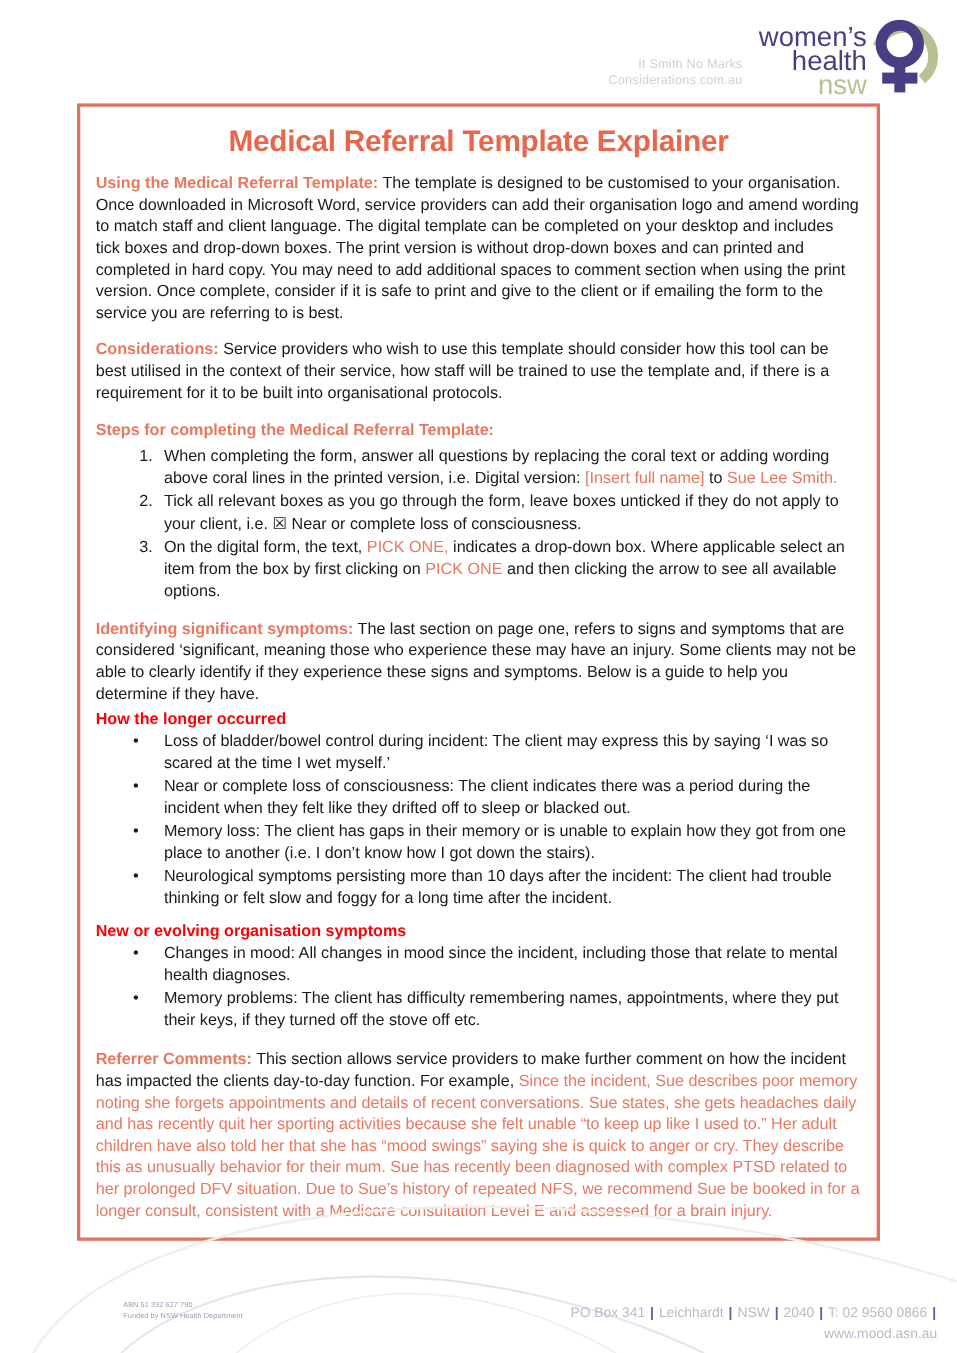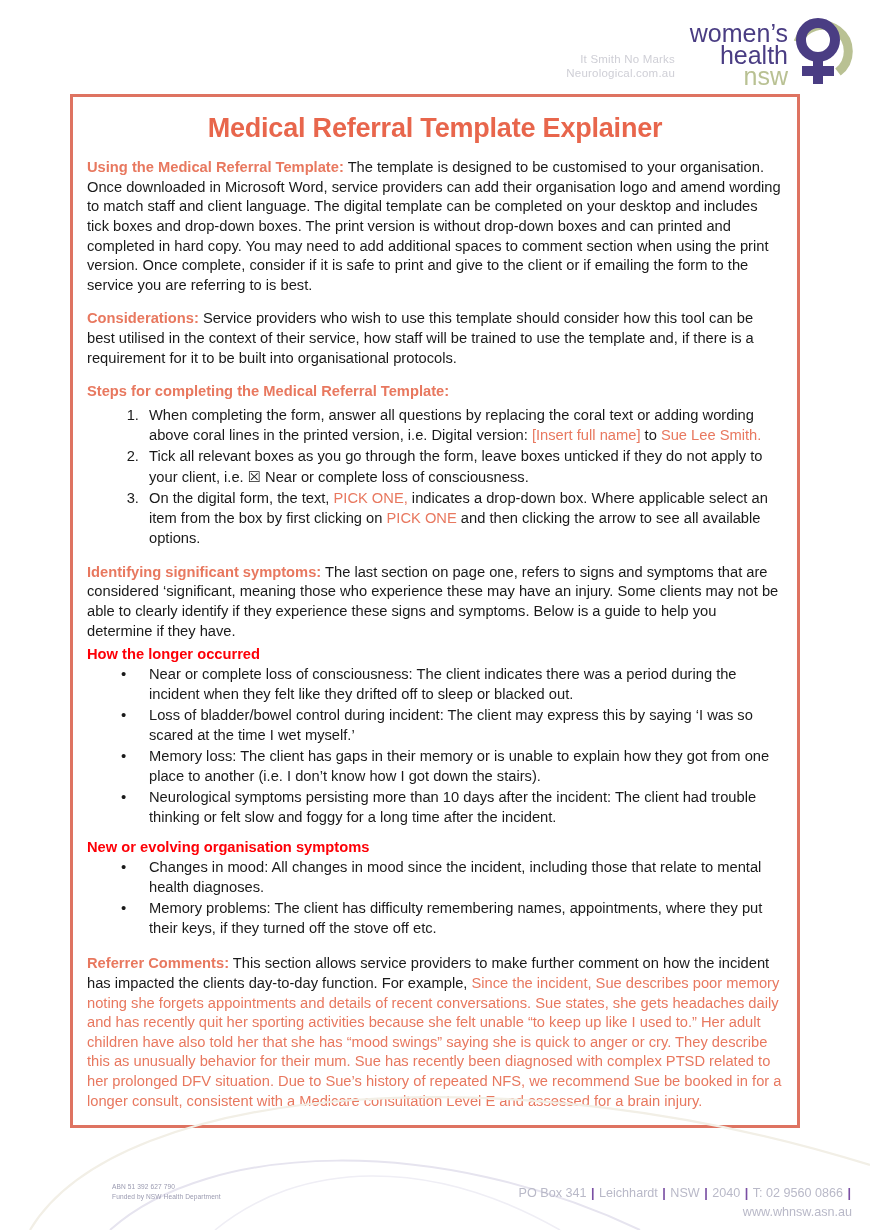--- a/index.html
+++ b/index.html
@@ -156,21 +156,21 @@
   }
   .sep { color: #7a4fa3; font-weight: bold; padding: 0 1px; }
 </style>
 </head>
 <body>
 
 <div class="page-header">
 
   <div class="header-tagline">
     <div>It Smith No Marks</div>
-    <div>Neurological.com.au</div>
+    <div>Considerations.com.au</div>
   </div>
 
   <div class="logo">
     <svg viewBox="0 0 190 76" width="190" height="76">
       <text id="logo-l1" x="116" y="30" text-anchor="end" font-family="Liberation Sans, sans-serif" font-size="25" fill="#4a3d83">women’s</text>
       <text id="logo-l2" x="116" y="52" text-anchor="end" font-family="Liberation Sans, sans-serif" font-size="25" fill="#4a3d83">health</text>
       <text id="logo-l3" x="116" y="73" text-anchor="end" font-family="Liberation Sans, sans-serif" font-size="25" fill="#b9c193">nsw</text>
       <g>
         <path d="M126 30 A26 26 0 1 1 166 60" fill="none" stroke="#b9c193" stroke-width="9"></path>
         <circle cx="146" cy="28" r="17" fill="none" stroke="#4a3d83" stroke-width="10"></circle>
@@ -201,22 +201,22 @@
     <li><span>Tick all relevant boxes as you go through the form, leave boxes unticked if they do not apply to your client, i.e. </span><span class="checkbox-glyph">☒</span><span> Near or complete loss of consciousness.</span></li>
     <li><span>On the digital form, the text, </span><span class="coral">PICK ONE,</span><span> indicates a drop-down box. Where applicable select an item from the box by first clicking on </span><span class="coral">PICK ONE</span><span> and then clicking the arrow to see all available options.</span></li>
   </ol>
 
   <p class="para tight">
     <span class="coral-head">Identifying significant symptoms:</span><span> The last section on page one, refers to signs and symptoms that are considered ‘significant, meaning those who experience these may have an injury. Some clients may not be able to clearly identify if they experience these signs and symptoms. Below is a guide to help you determine if they have.</span>
   </p>
 
   <div class="red-head">How the longer occurred</div>
   <ul class="bullets">
+    <li>Loss of bladder/bowel control during incident: The client may express this by saying ‘I was so scared at the time I wet myself.’</li>
     <li>Near or complete loss of consciousness: The client indicates there was a period during the incident when they felt like they drifted off to sleep or blacked out.</li>
-    <li>Loss of bladder/bowel control during incident: The client may express this by saying ‘I was so scared at the time I wet myself.’</li>
     <li>Memory loss: The client has gaps in their memory or is unable to explain how they got from one place to another (i.e. I don’t know how I got down the stairs).</li>
     <li>Neurological symptoms persisting more than 10 days after the incident: The client had trouble thinking or felt slow and foggy for a long time after the incident.</li>
   </ul>
 
   <div class="red-head">New or evolving organisation symptoms</div>
   <ul class="bullets last">
     <li>Changes in mood: All changes in mood since the incident, including those that relate to mental health diagnoses.</li>
     <li>Memory problems: The client has difficulty remembering names, appointments, where they put their keys, if they turned off the stove off etc.</li>
   </ul>
 
@@ -245,15 +245,15 @@
       <span class="sep">|</span>
       <span>Leichhardt</span>
       <span class="sep">|</span>
       <span>NSW</span>
       <span class="sep">|</span>
       <span>2040</span>
       <span class="sep">|</span>
       <span>T: 02 9560 0866</span>
       <span class="sep">|</span>
     </div>
-    <div>www.whnsw.asn.au</div>
+    <div>www.mood.asn.au</div>
   </div>
 </div>
 
 </body></html>

